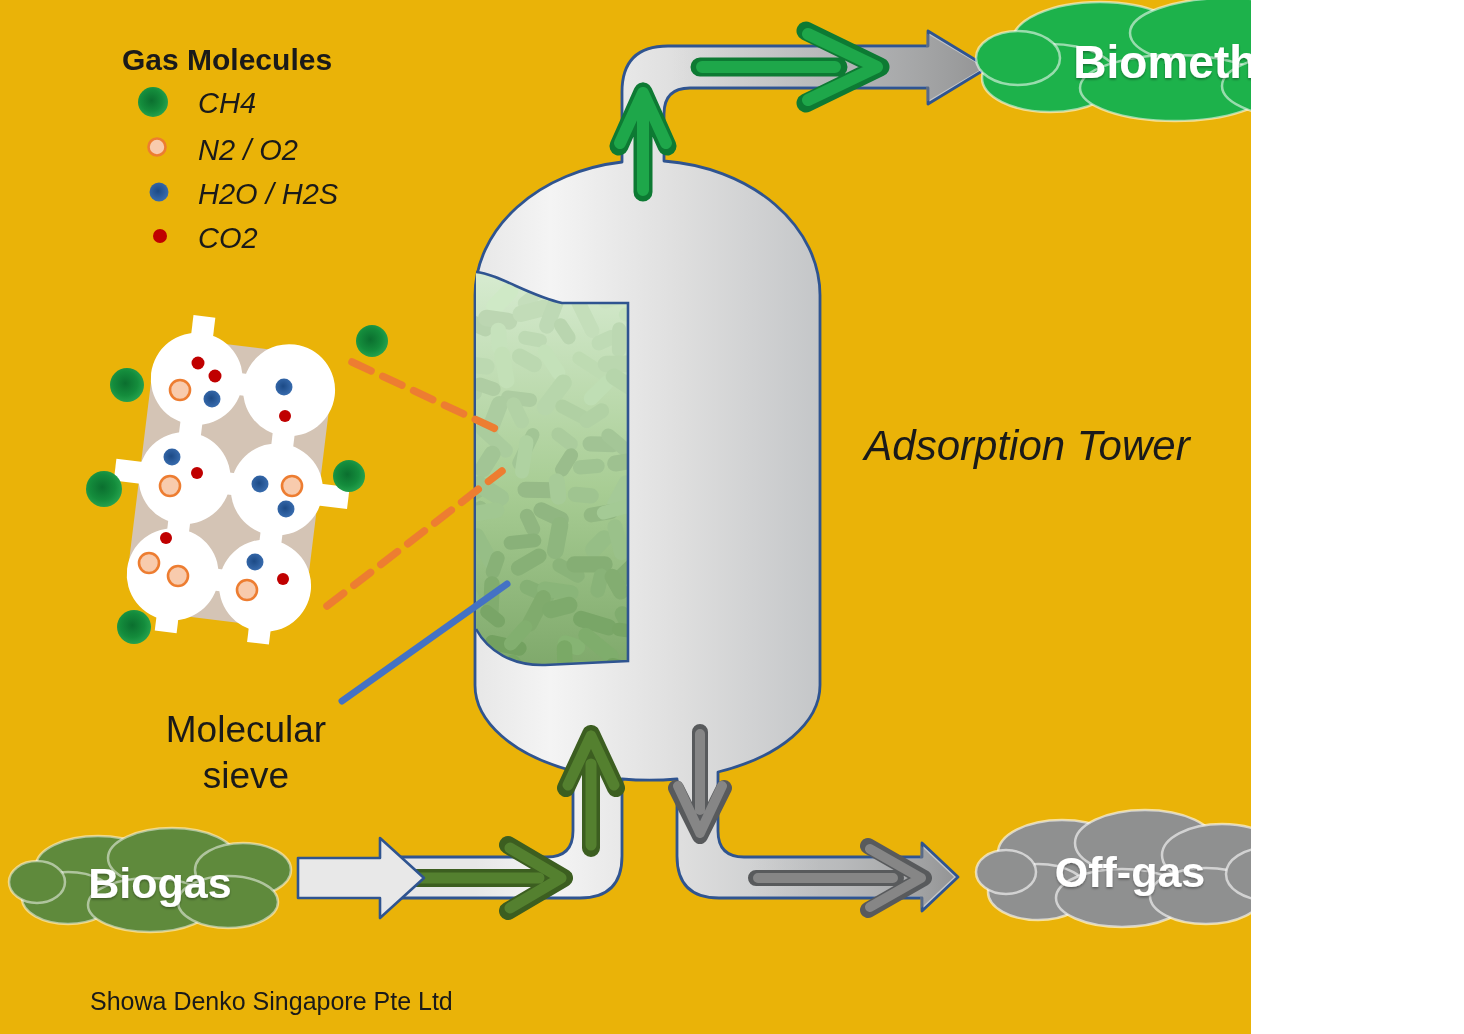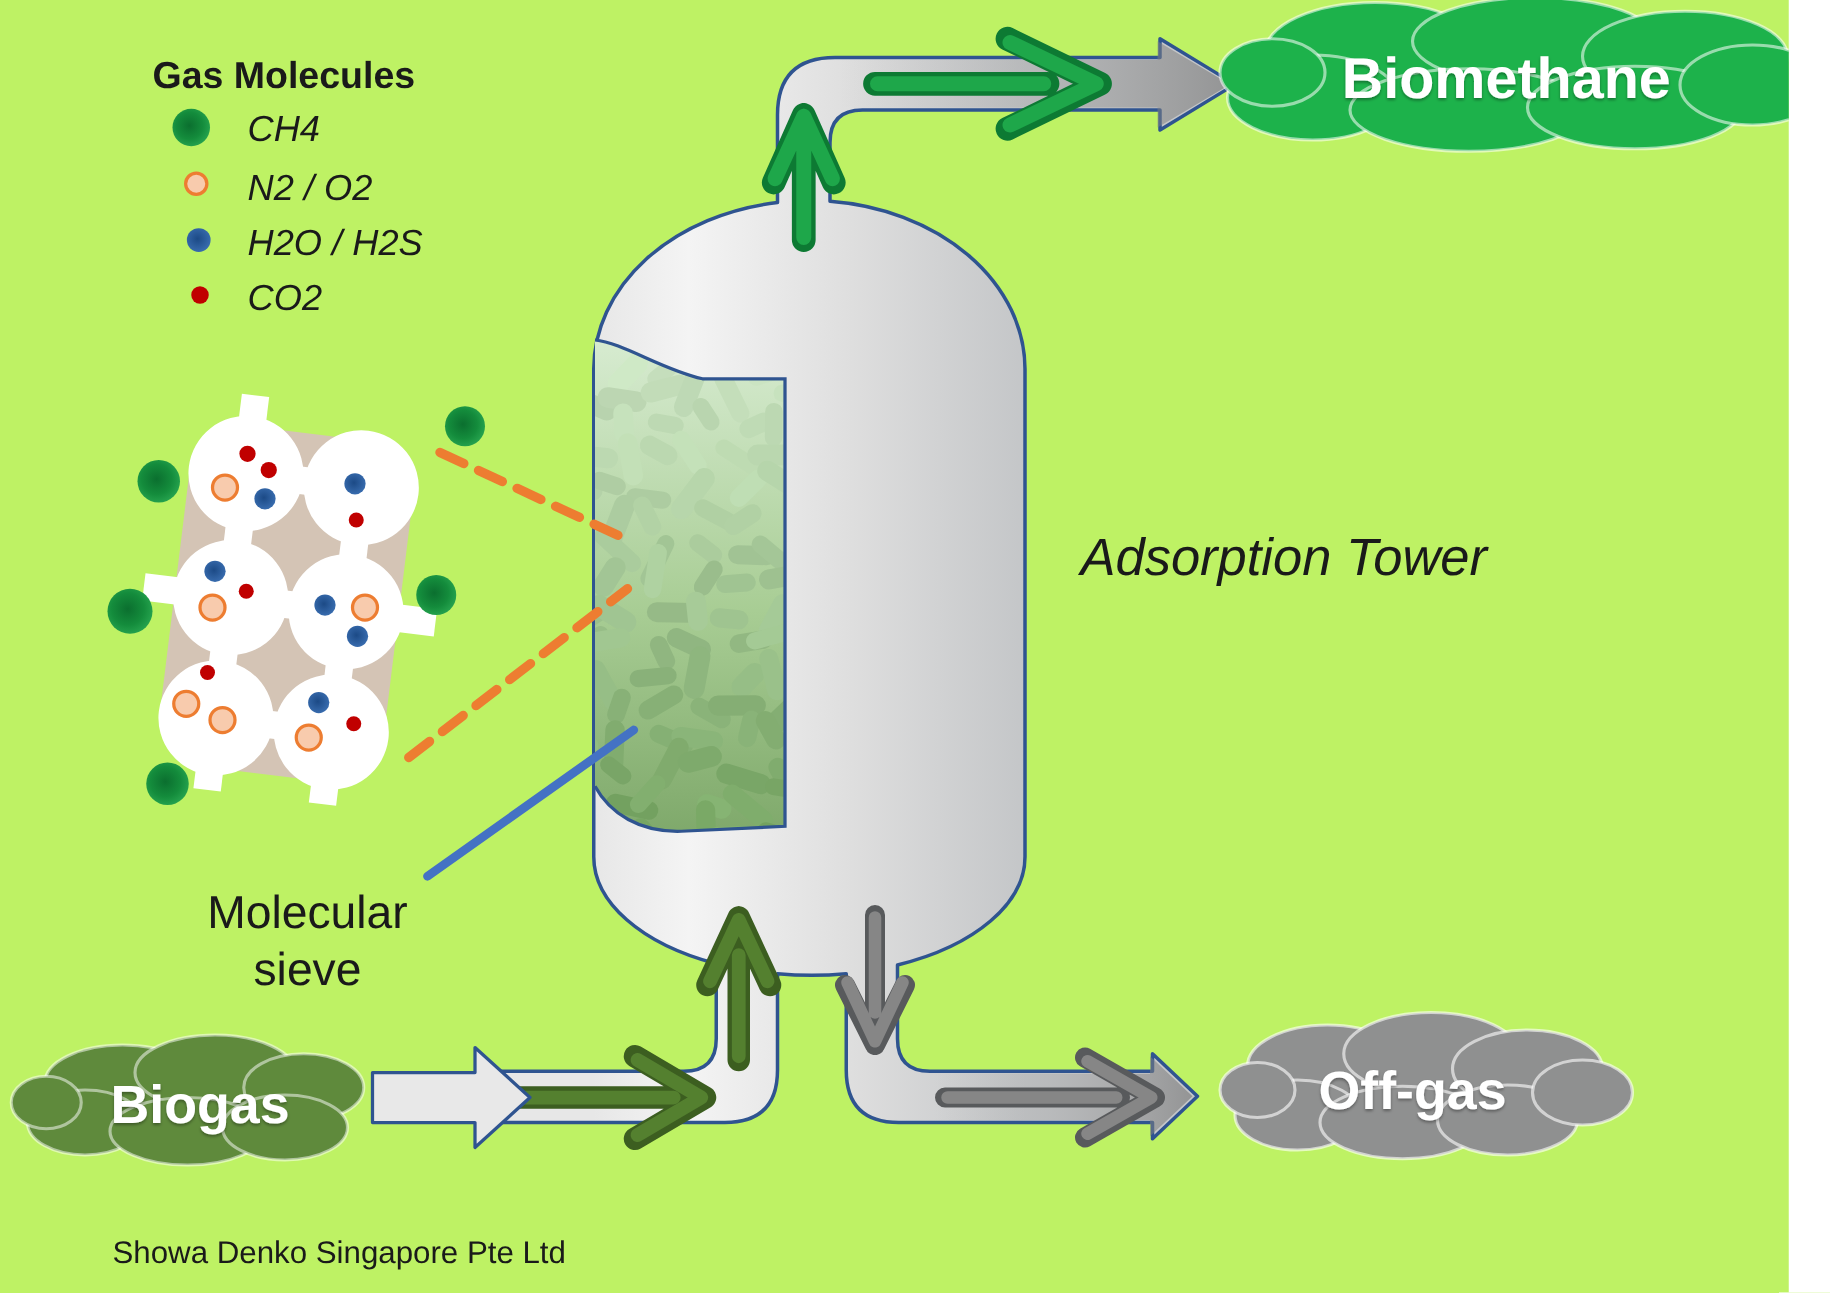--- a/index.html
+++ b/index.html
@@ -1,16 +1,16 @@
 <!DOCTYPE html>
 <html><head>
 <meta charset="utf-8">
 <style>
   html,body{margin:0;padding:0;background:#ffffff;}
-  .stage{width:1431px;height:1034px;position:relative;background:#bef264;overflow:hidden;}
+  .stage{width:1251px;height:1034px;position:relative;background:#eab308;overflow:hidden;}
   svg{display:block;font-family:"Liberation Sans", sans-serif;}
   text{fill:#1a1a1a;}
   .cloud-label{fill:#ffffff;font-weight:bold;}
   .legend-title{font-weight:bold;font-size:30px;}
   .legend-label{font-style:italic;font-size:29px;}
   .big-label{font-style:italic;font-size:42px;}
   .mid-label{font-size:37px;}
   .footer-label{font-size:25px;}
 </style>
 </head>

